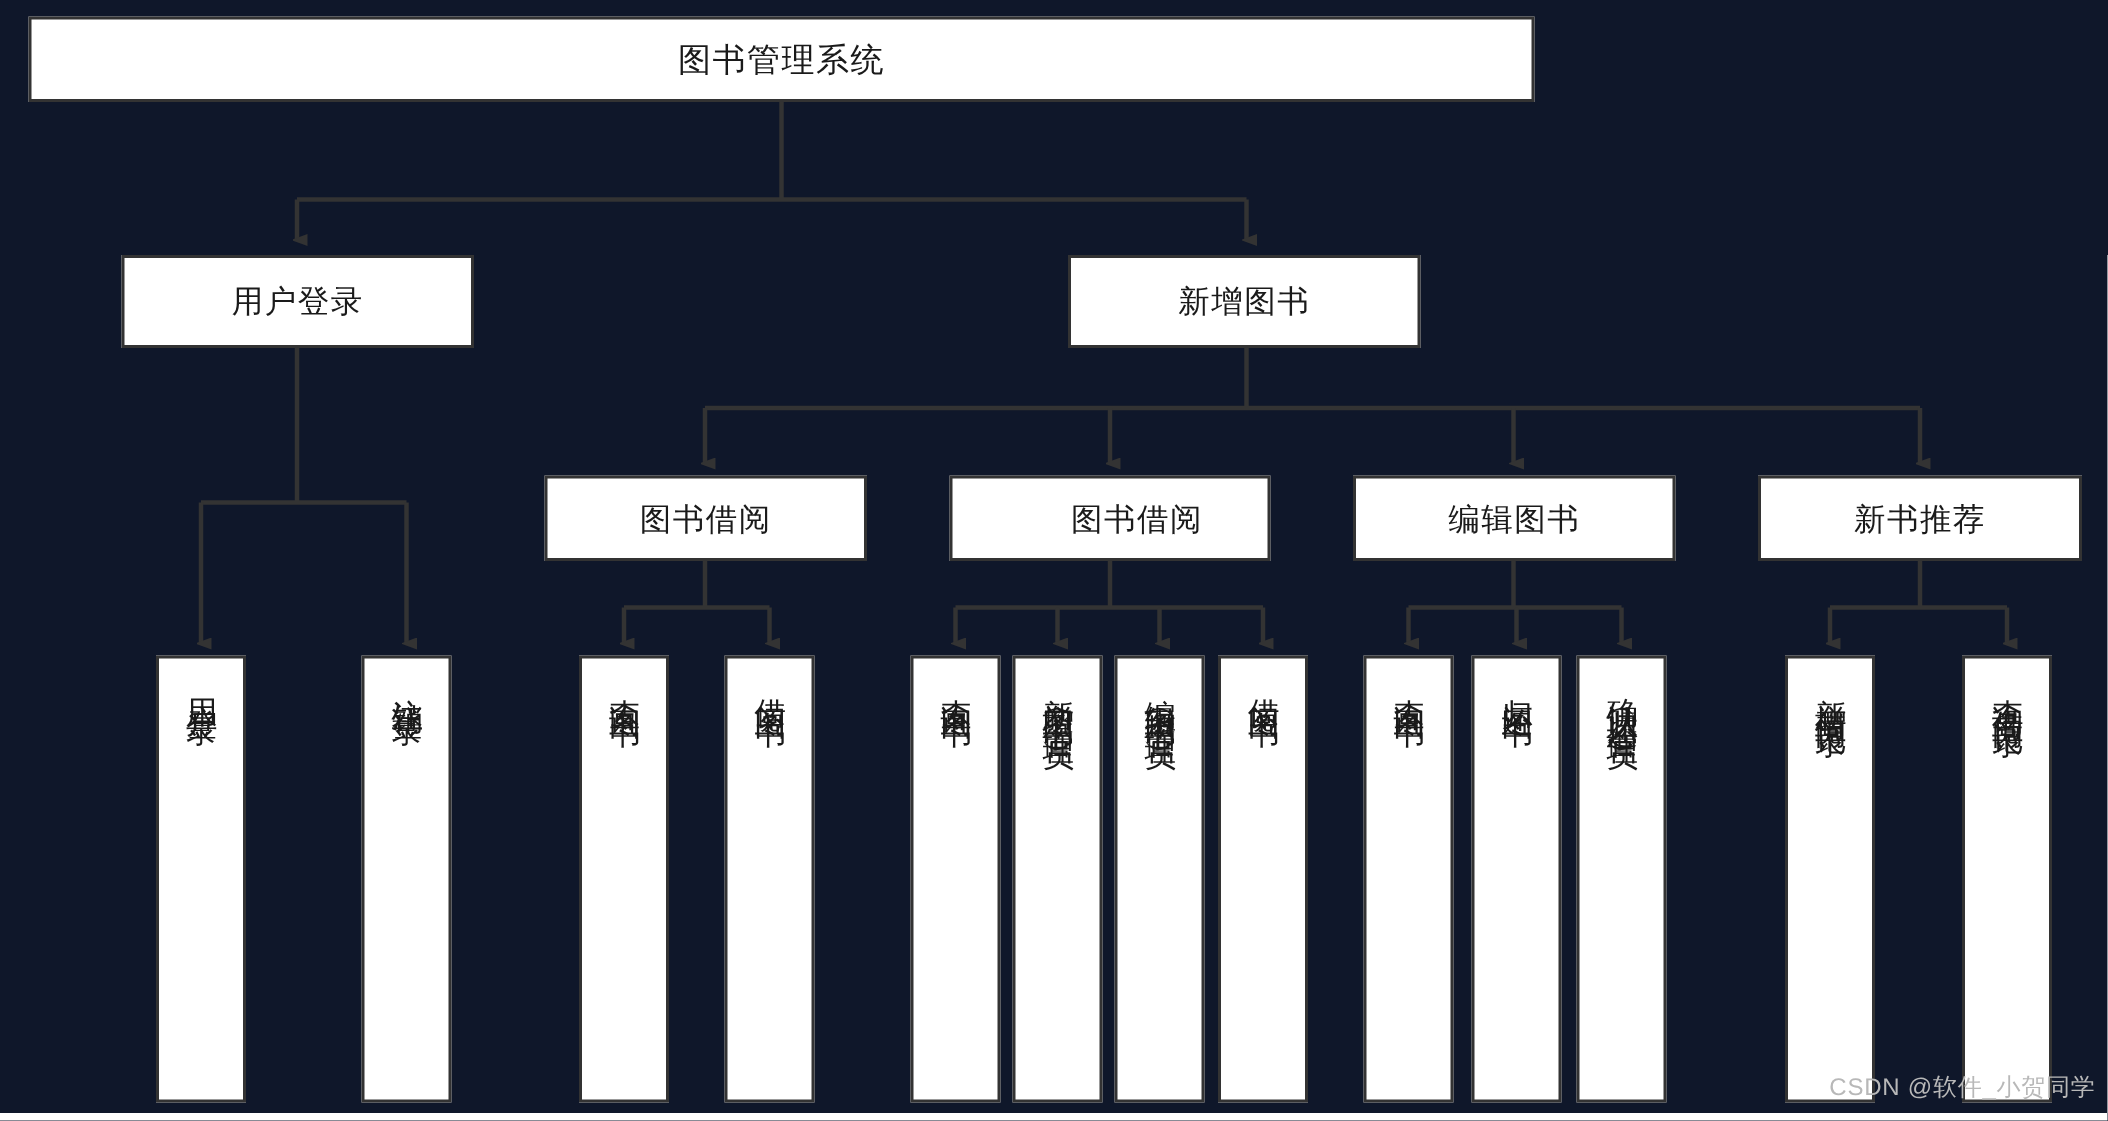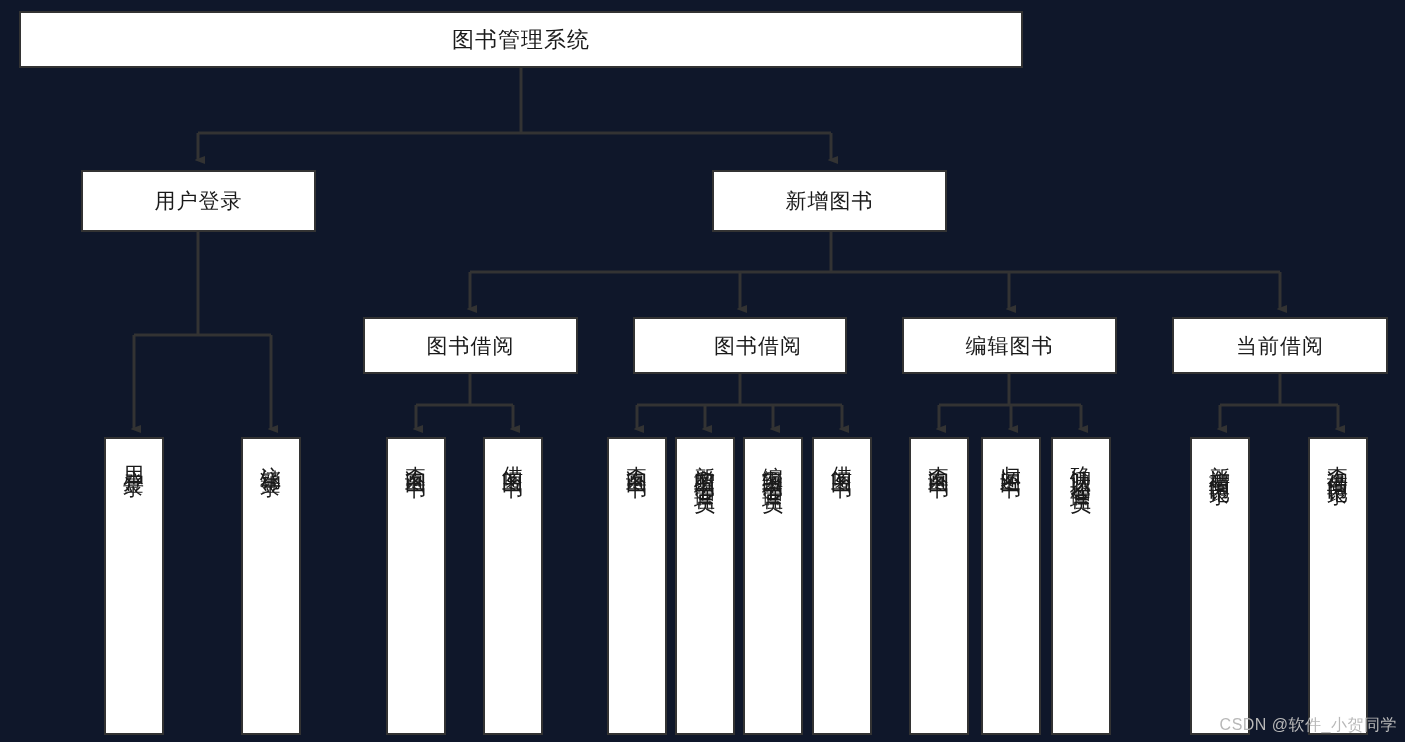--- a/index.html
+++ b/index.html
@@ -125,21 +125,21 @@
   <div class="node node-h" style="left:363px; top:317px; width:215px; height:57px;">
     <span class="node-label">图书借阅</span>
   </div>
   <div class="node node-h" style="left:633px; top:317px; width:214px; height:57px;padding-left:36px;">
     <span class="node-label">图书借阅</span>
   </div>
   <div class="node node-h" style="left:902px; top:317px; width:215px; height:57px;">
     <span class="node-label">编辑图书</span>
   </div>
   <div class="node node-h" style="left:1172px; top:317px; width:216px; height:57px;">
-    <span class="node-label">当前借阅</span>
+    <span class="node-label">新书推荐</span>
   </div>
 
   <div class="node node-v" style="left:104px; top:437px; width:60px; height:298px;">
     <span class="node-label">用户登录</span>
   </div>
   <div class="node node-v" style="left:241px; top:437px; width:60px; height:298px;">
     <span class="node-label">注销登录</span>
   </div>
   <div class="node node-v" style="left:386px; top:437px; width:60px; height:298px;">
     <span class="node-label">查询图书</span>

